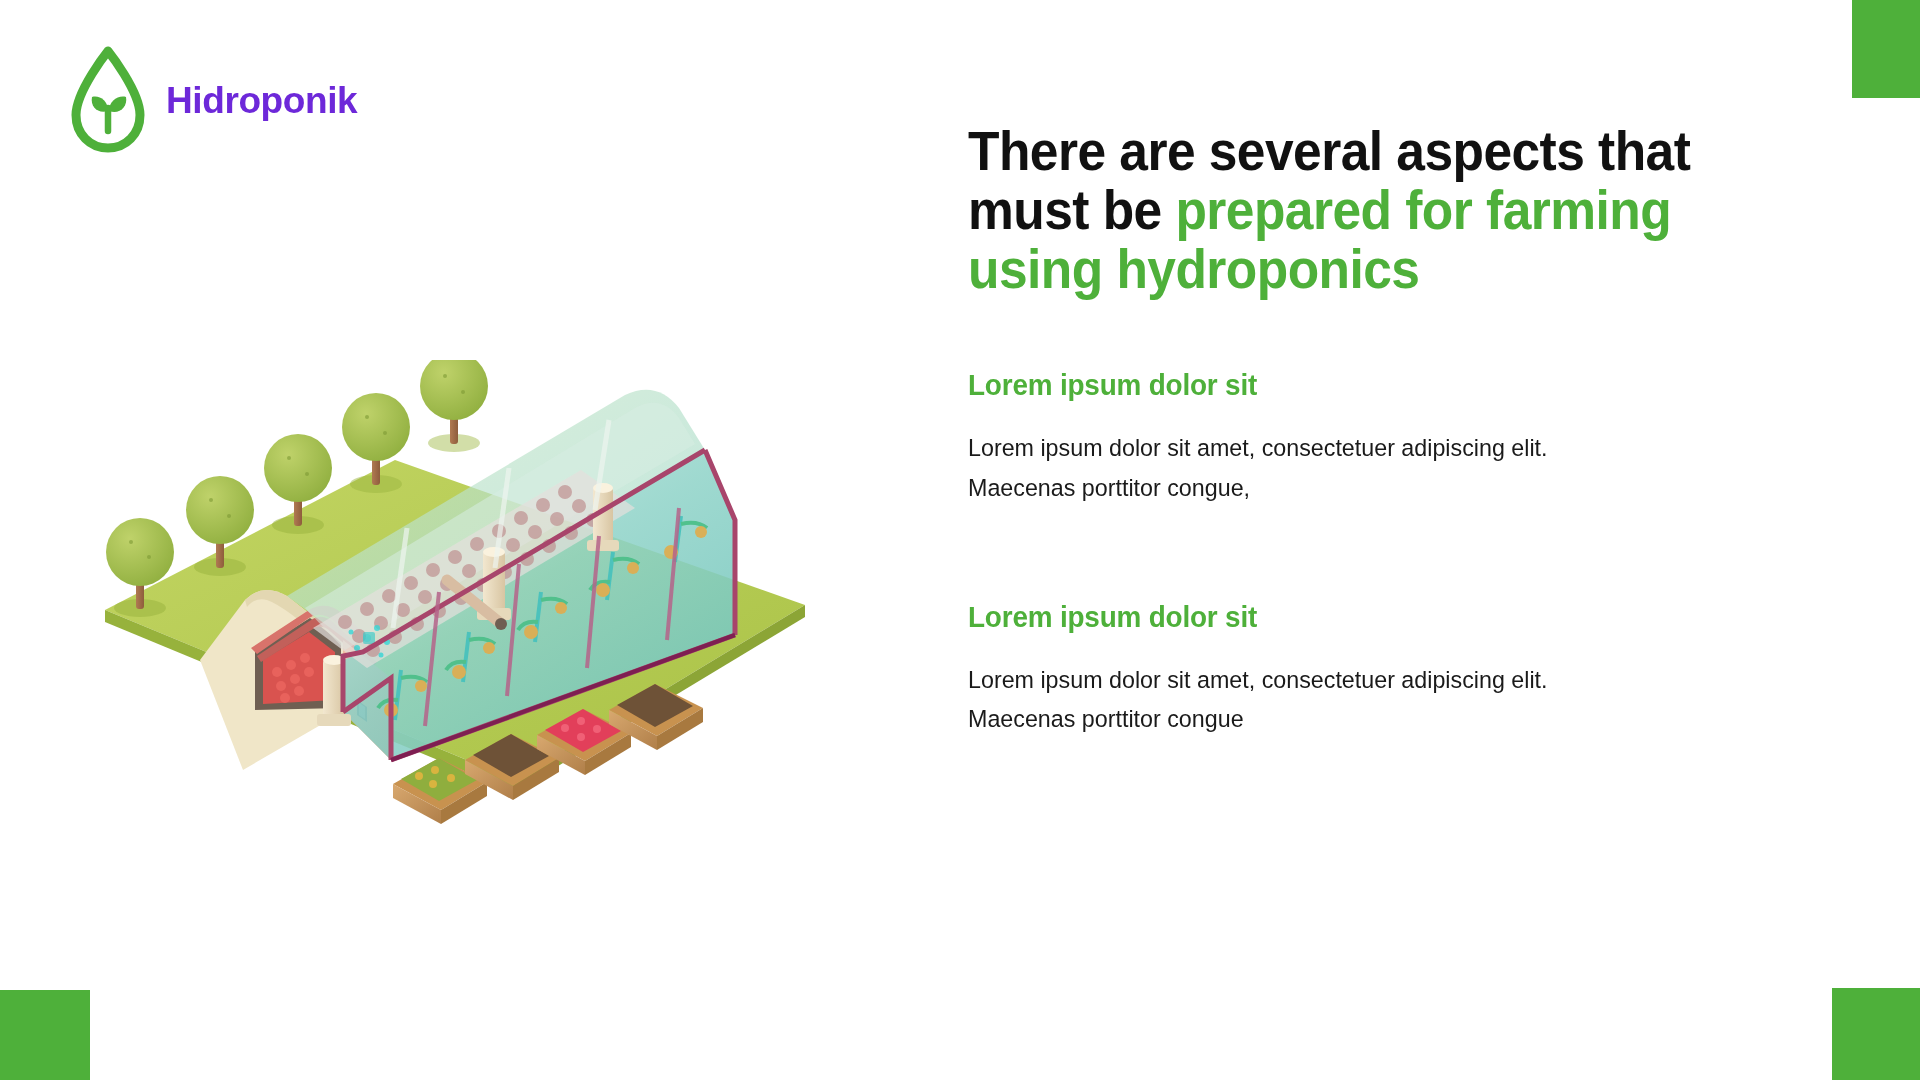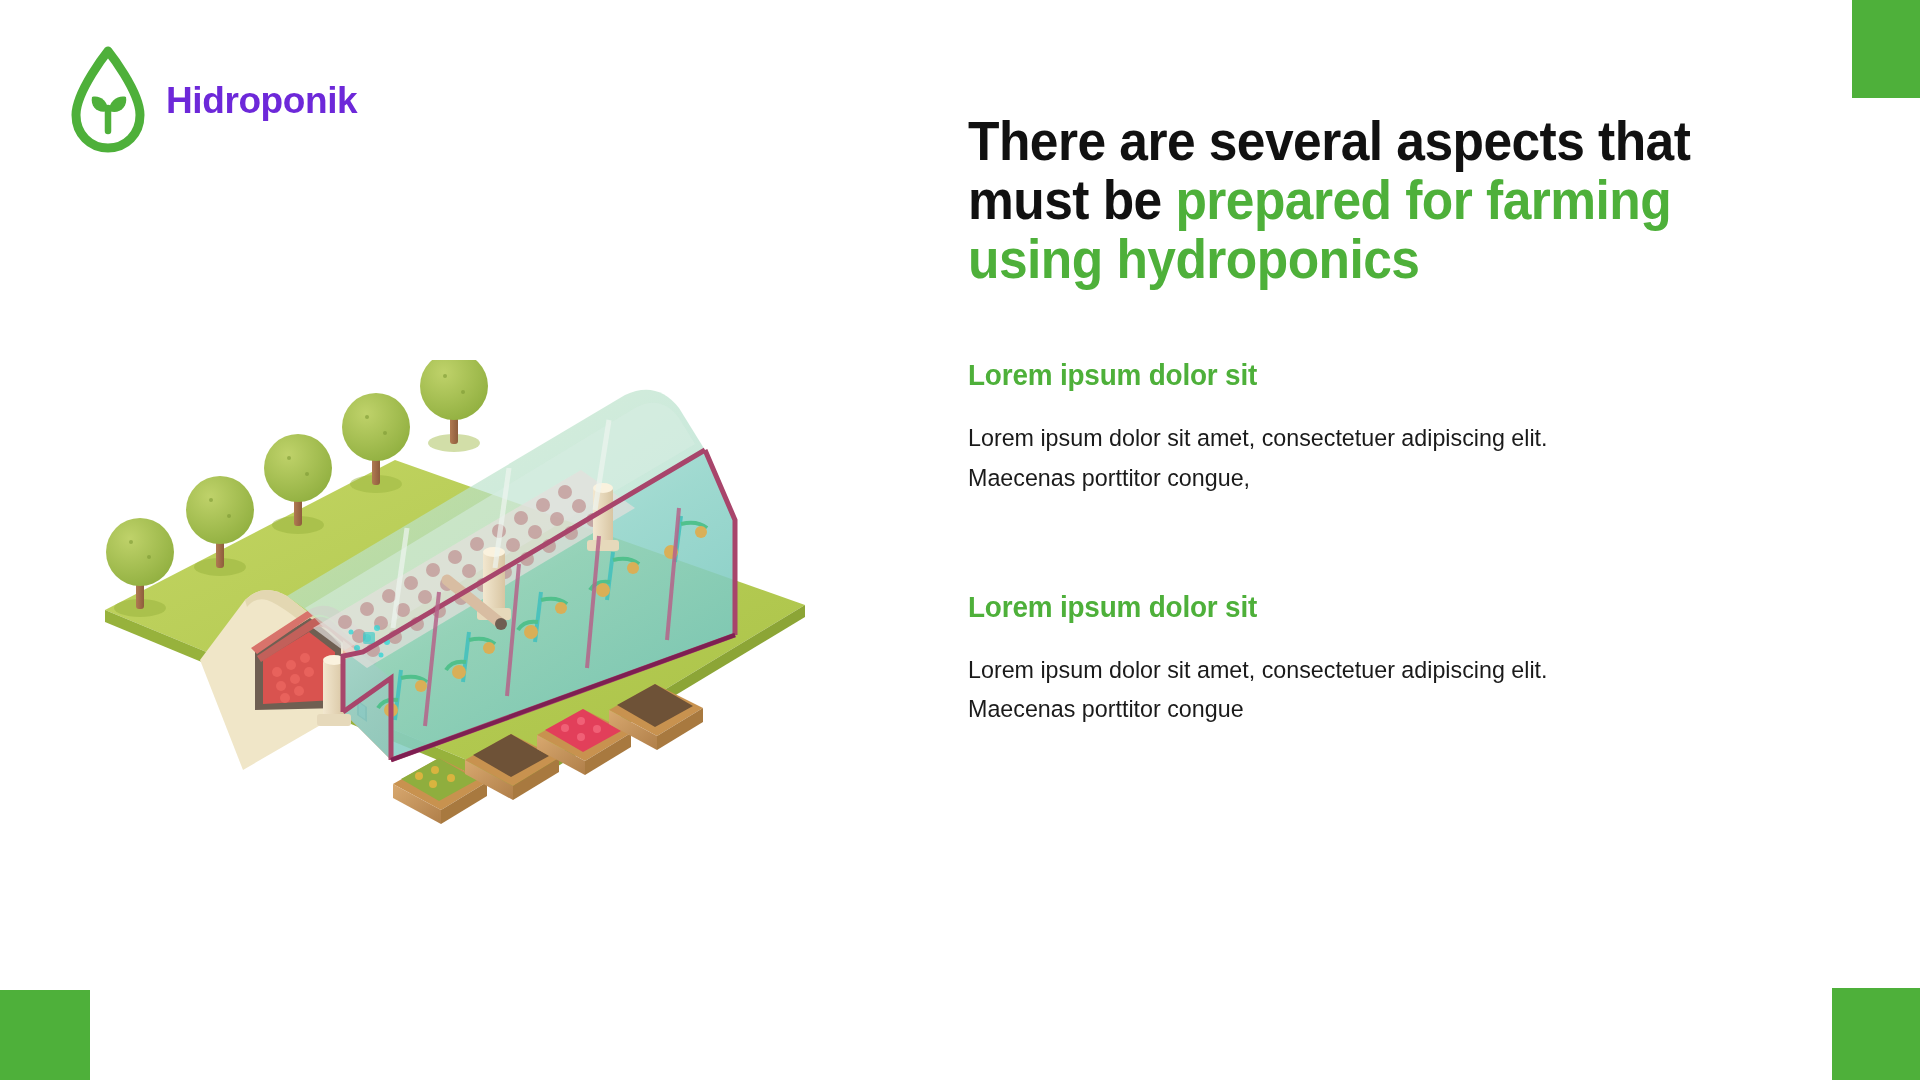--- a/index.html
+++ b/index.html
@@ -65,21 +65,21 @@
     font-weight: bold;
     color: #6d28d9;
     letter-spacing: -0.4px;
     font-family: "Liberation Sans", sans-serif;
   }
 
   
   .content {
     position: absolute;
     left: 968px;
-    top: 112px;
+    top: 122px;
     width: 830px;
   }
   .headline {
     font-size: 56px;
     line-height: 1.05;
     font-weight: bold;
     color: #111111;
     letter-spacing: -0.6px;
     margin: 0;
     font-family: "Liberation Sans", sans-serif;

